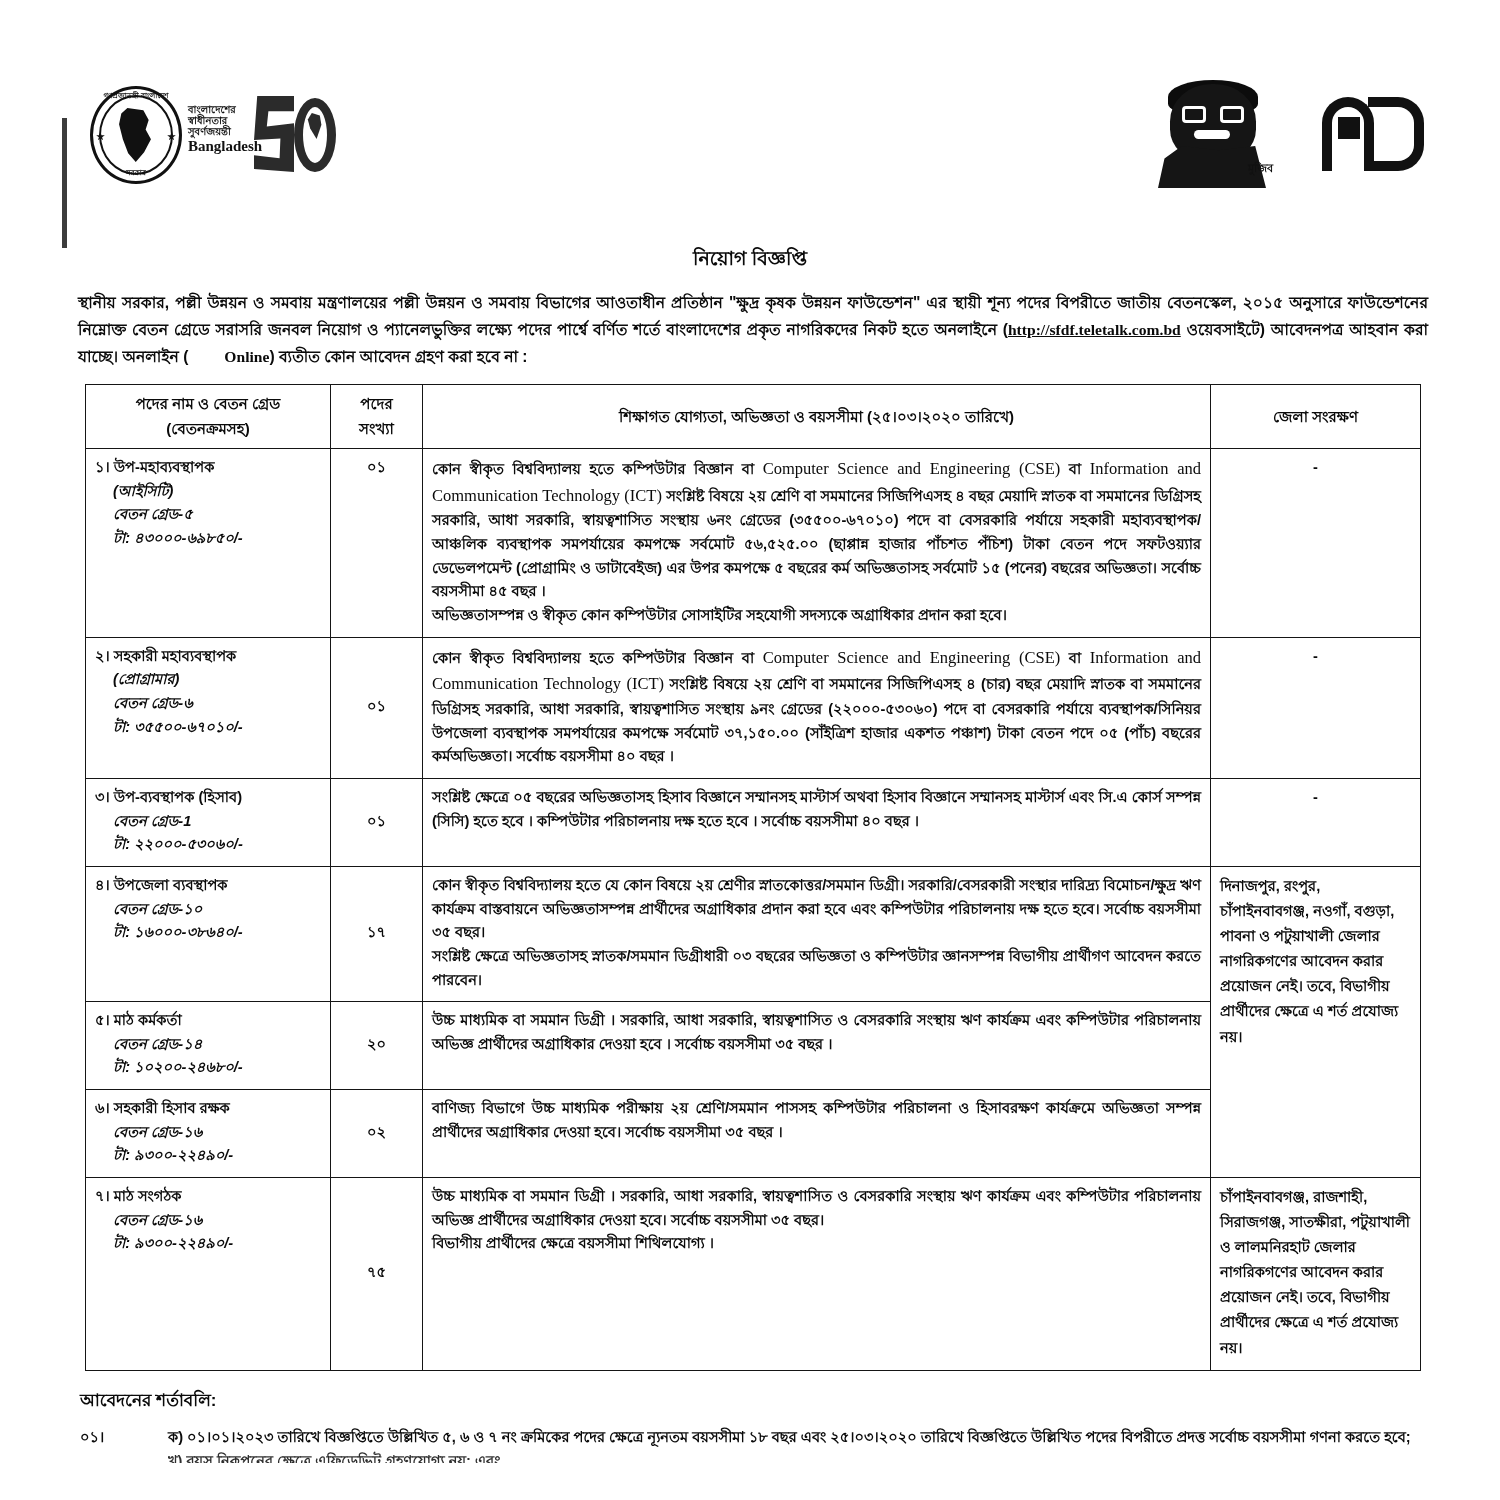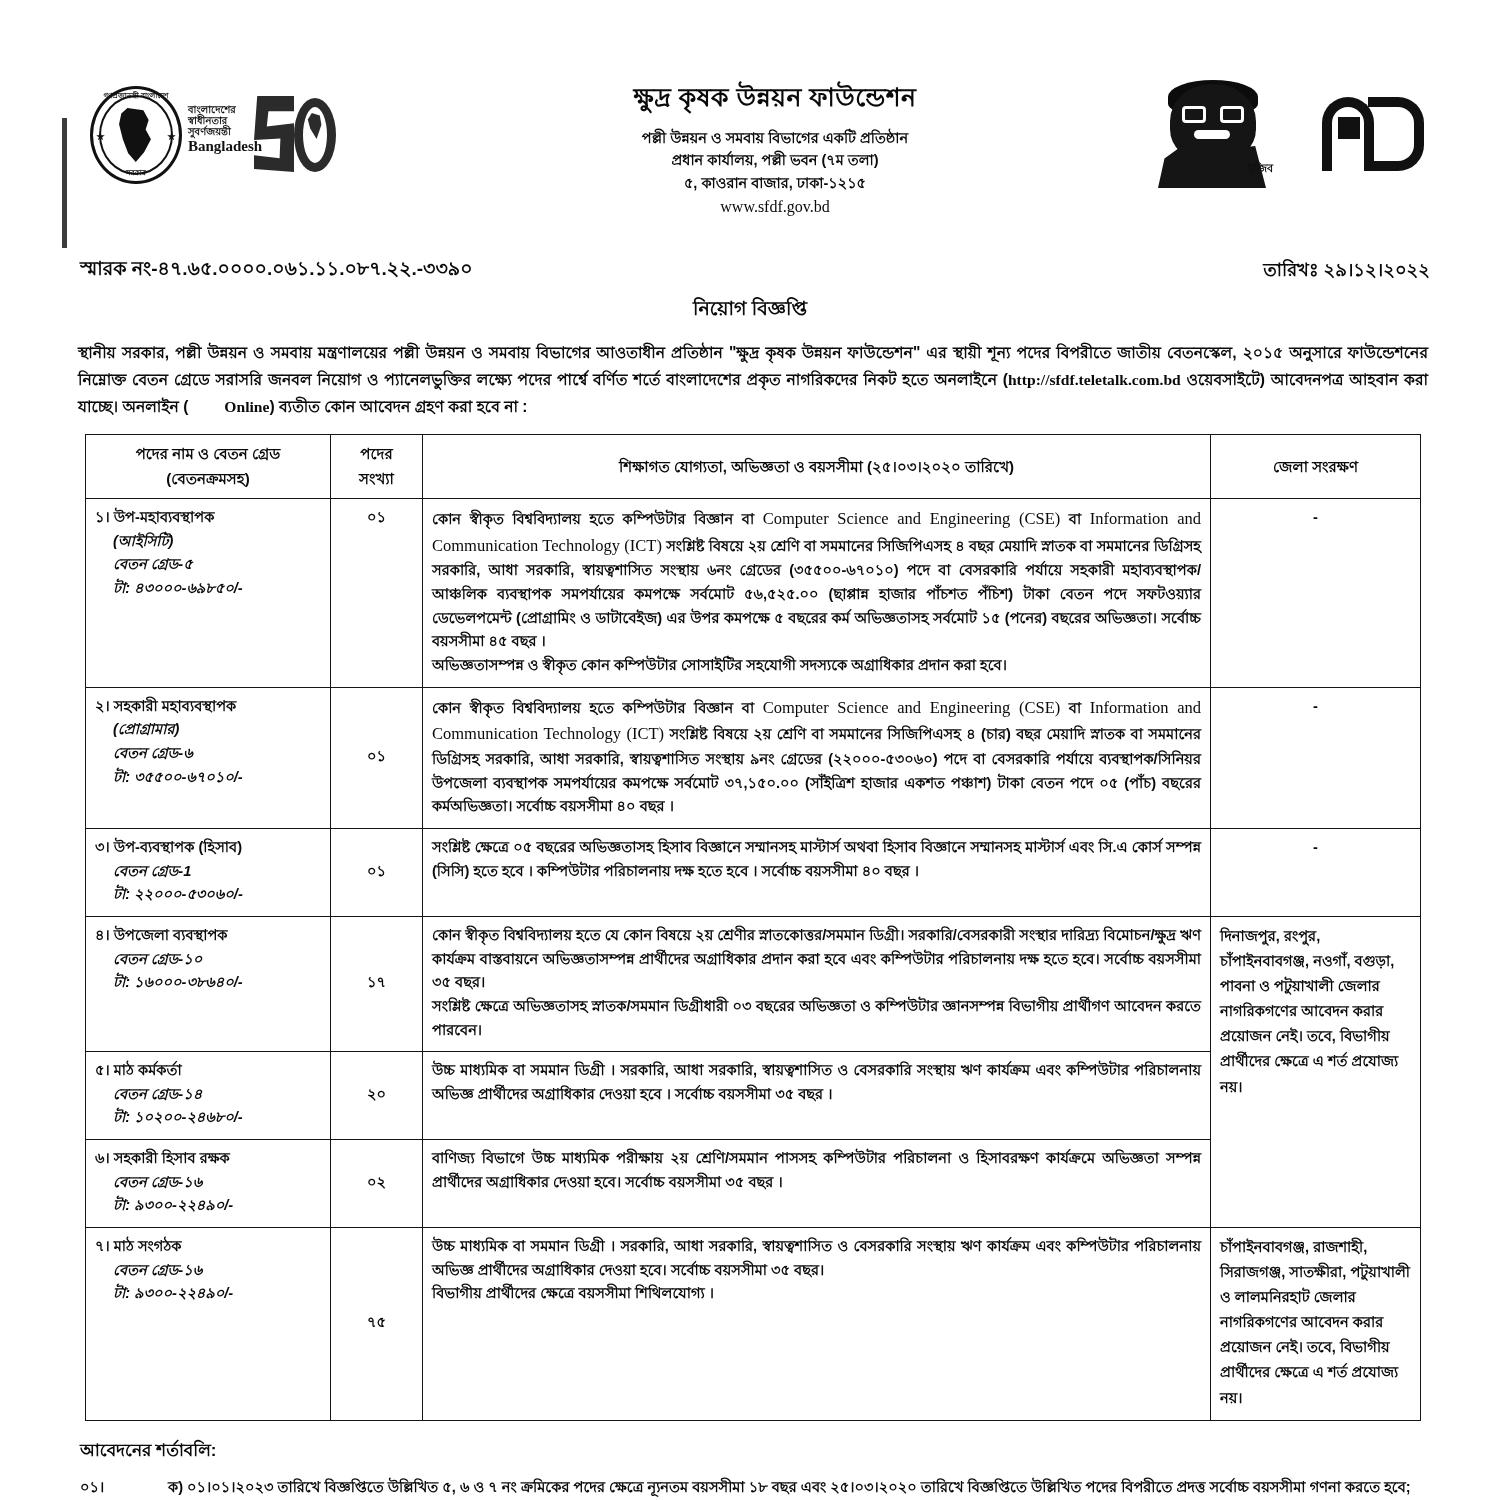--- a/index.html
+++ b/index.html
@@ -149,21 +149,21 @@
   .notice-title {
     text-align:center; font-family:"Liberation Sans", sans-serif;
     font-weight:bold; font-size:19px; margin-top:6px;
   }
   .intro {
     margin:14px 72px 0 78px;
     font-family:"Liberation Sans", sans-serif;
     font-size:15.6px; line-height:1.72; text-align:justify;
     font-weight:600;
   }
-  .intro .url { font-family:"Liberation Serif", serif; font-weight:bold; }
+  .intro .url { font-family:"Liberation Serif", serif; font-weight:bold; text-decoration:underline; }
   .intro .en { font-family:"Liberation Serif", serif; font-weight:bold;margin-left:36px; }
 
   
   table.jobs {
     margin:14px 78px 0 85px;
     border-collapse:collapse;
     width:1335px;
     table-layout:fixed;
   }
   table.jobs th, table.jobs td {
@@ -230,27 +230,20 @@
       <div class="logo50">
         <div class="bn">বাংলাদেশের স্বাধীনতার সুবর্ণজয়ন্তী</div>
         <div class="bangla">Bangladesh</div>
         <div class="fifty">
           <div class="five"></div>
           <div class="zero"></div>
         </div>
       </div>
     </div>
 
-    <div class="center-head">
-      <div class="org-name">ক্ষুদ্র কৃষক উন্নয়ন ফাউন্ডেশন</div>
-      <div class="org-sub">পল্লী উন্নয়ন ও সমবায় বিভাগের একটি প্রতিষ্ঠান</div>
-      <div class="org-sub">প্রধান কার্যালয়, পল্লী ভবন (৭ম তলা)</div>
-      <div class="org-sub">৫, কাওরান বাজার, ঢাকা-১২১৫</div>
-      <div class="org-web">www.sfdf.gov.bd</div>
-    </div>
 
     <div class="logos-right">
       <div class="mujib">
         <div class="hair"></div>
         <div class="face"></div>
         <div class="glass">
             <i></i>
             <i></i>
           </div>
         <div class="tash"></div>
@@ -260,24 +253,20 @@
         </div>
       </div>
       <div class="sfdf-logo">
         <div class="m1"></div>
         <div class="m2"></div>
         <div class="m3"></div>
       </div>
     </div>
   </div>
 
-  <div class="memo-row">
-    <div class="memo">স্মারক নং-৪৭.৬৫.০০০০.০৬১.১১.০৮৭.২২.-৩৩৯০</div>
-    <div class="date">তারিখঃ ২৯।১২।২০২২</div>
-  </div>
 
   <div class="notice-title">নিয়োগ বিজ্ঞপ্তি</div>
 
   <div class="intro">
     <span>স্থানীয় সরকার, পল্লী উন্নয়ন ও সমবায় মন্ত্রণালয়ের পল্লী উন্নয়ন ও সমবায় বিভাগের আওতাধীন প্রতিষ্ঠান "ক্ষুদ্র কৃষক উন্নয়ন ফাউন্ডেশন" এর স্থায়ী শূন্য পদের বিপরীতে জাতীয় বেতনস্কেল, ২০১৫ অনুসারে ফাউন্ডেশনের নিম্নোক্ত বেতন গ্রেডে সরাসরি জনবল নিয়োগ ও প্যানেলভুক্তির লক্ষ্যে পদের পার্শ্বে বর্ণিত শর্তে বাংলাদেশের প্রকৃত নাগরিকদের নিকট হতে অনলাইনে (</span><span class="url">http://sfdf.teletalk.com.bd</span><span> ওয়েবসাইটে) আবেদনপত্র আহবান করা যাচ্ছে। অনলাইন (</span><span class="en">Online</span><span>) ব্যতীত কোন আবেদন গ্রহণ করা হবে না :</span>
   </div>
 
   <table class="jobs">
     <colgroup>
         <col class="c1">

